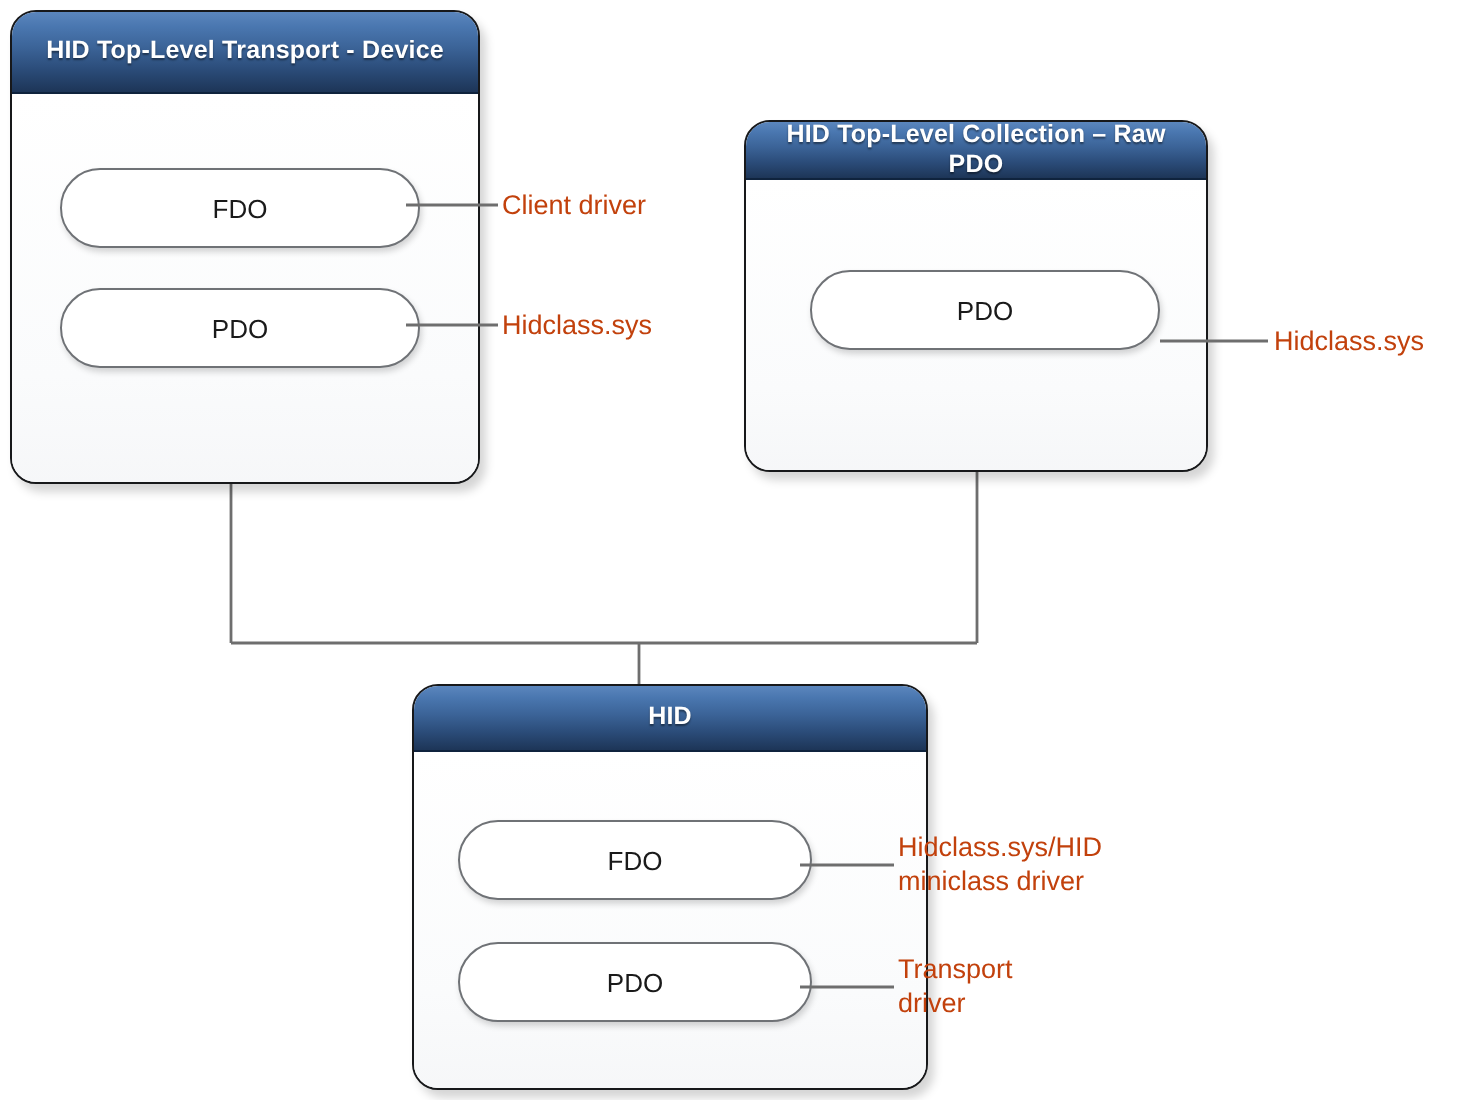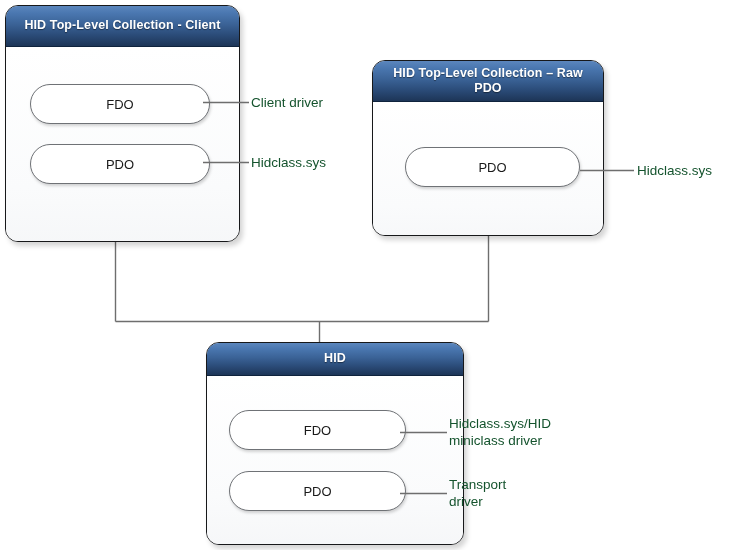--- a/index.html
+++ b/index.html
@@ -88,21 +88,21 @@
     box-shadow: 1px 2px 3px rgba(0,0,0,0.17);
     z-index: 4;
   }
 
   
   .callout {
     position: absolute;
     z-index: 5;
     font-size: 13.5px;
     line-height: 17px;
-    color: #14532d;
+    color: #c2410c;
     white-space: pre-line;
   }
 
   
   #leaders {
     position: absolute;
     left: 0; top: 0;
     width: 738px;
     height: 550px;
     z-index: 6;
@@ -121,33 +121,33 @@
 
       <path d="M488.5 235 L488.5 321.5"></path>
 
       <path d="M115.5 321.5 L488.5 321.5"></path>
 
       <path d="M319.5 321.5 L319.5 343"></path>
     </g>
   </svg>
 
   <div class="node" style="left:5px; top:5px; width:235px; height:237px;">
-    <div class="node-header" style="height:41px;">HID Top-Level Collection - Client</div>
+    <div class="node-header" style="height:41px;">HID Top-Level Transport - Device</div>
     <div class="node-body">
       <div class="pill" style="left:24px; top:37px; width:180px; height:40px;">
         <span>FDO</span>
       </div>
       <div class="pill" style="left:24px; top:97px; width:180px; height:40px;">
         <span>PDO</span>
       </div>
     </div>
   </div>
 
   <div class="node" style="left:372px; top:60px; width:232px; height:176px;">
-    <div class="node-header" style="height:41px;">HID Top-Level Collection – Raw PDO</div>
+    <div class="node-header" style="height:29px;">HID Top-Level Collection – Raw PDO</div>
     <div class="node-body">
       <div class="pill" style="left:32px; top:45px; width:175px; height:40px;">
         <span>PDO</span>
       </div>
     </div>
   </div>
 
   <div class="node" style="left:206px; top:342px; width:258px; height:203px;">
     <div class="node-header" style="height:33px;">HID</div>
     <div class="node-body">

